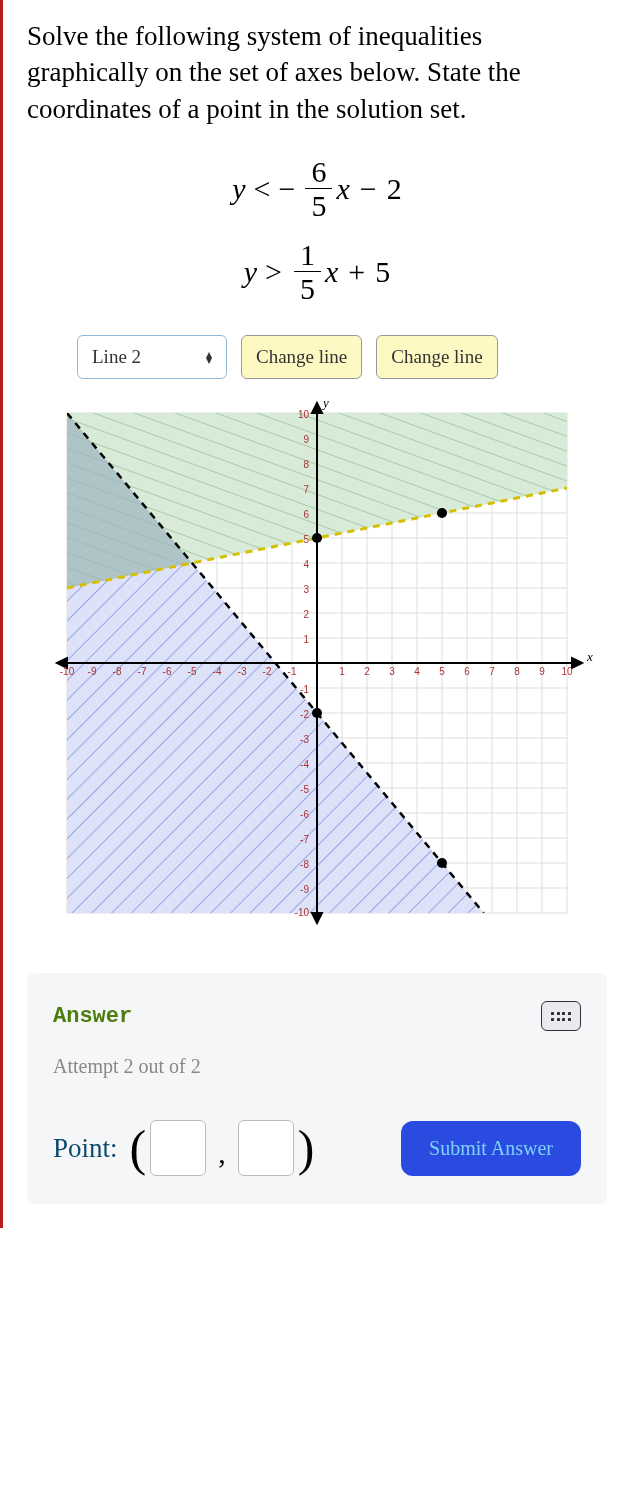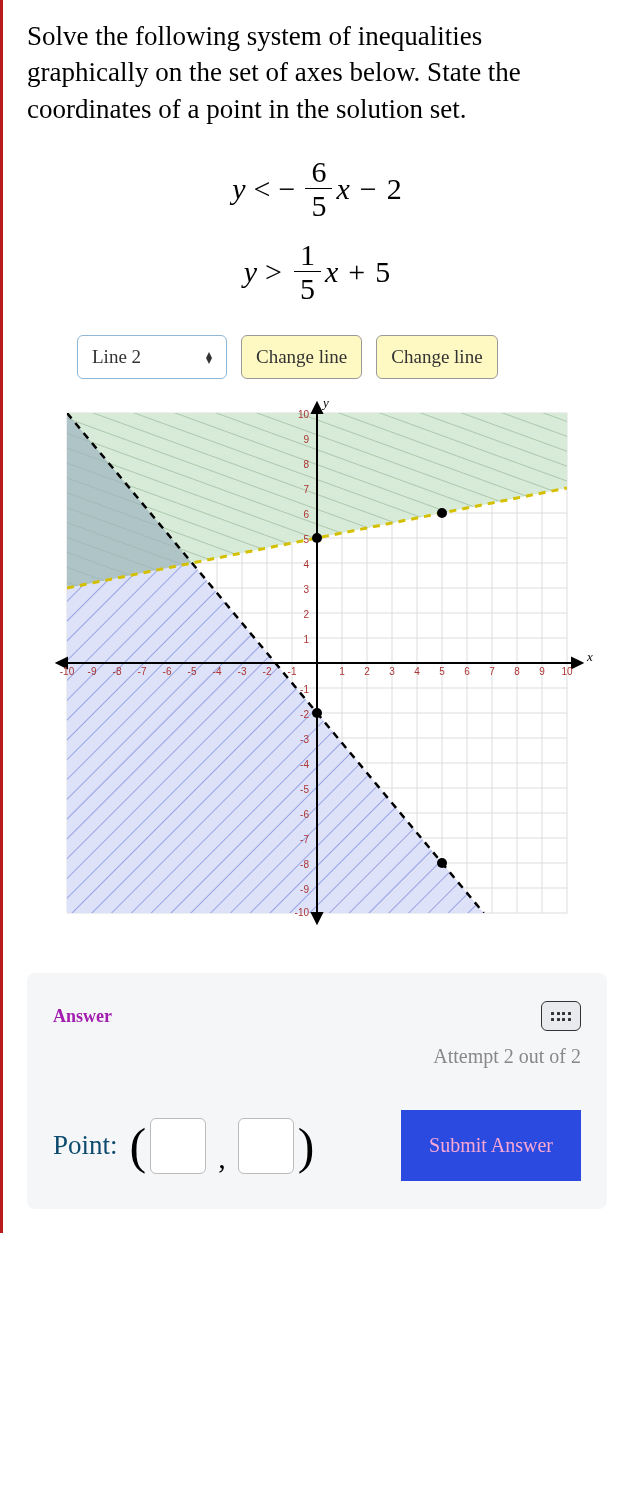--- a/index.html
+++ b/index.html
@@ -89,41 +89,41 @@
     background: #f5f6f8;
     border-radius: 8px;
     padding: 28px 26px;
   }
   .answer-head {
     display:flex;
     justify-content:space-between;
     align-items:center;
   }
   .answer-title {
-    font-size: 18px;
+    font-size: 22px;
     font-weight: bold;
-    color:#a21caf;
+    color:#4d7c0f;
+    font-family:Liberation Mono, monospace;
   }
   .kbd-icon {
     width:40px;height:30px;
     border:1.5px solid #333;
     border-radius:6px;
     background:#e8eaee;
     display:flex;
     align-items:center;
     justify-content:center;
   }
   .kbd-dots { display:grid; grid-template-columns:repeat(4,3px); grid-template-rows:repeat(2,3px); gap:2.5px;}
   .kbd-dots span{width:3px;height:3px;background:#333;border-radius:0.5px;}
   .attempt {
     font-size: 20px;
     color: #888;
-    margin-top: 14px;
+    margin-top: 24px;
     margin-bottom: 42px;
-    text-align: right;
   }
   .point-row {
     display:flex;
     align-items:center;
     gap: 12px;
   }
   .point-label {
     font-size: 27px;
     color:#0c4a6e;
   }
@@ -131,24 +131,24 @@
   .input-box {
     width: 56px;
     height: 56px;
     border: 1.5px solid #bbb;
     border-radius: 6px;
     background:#fff;
   }
   .comma { font-size: 30px; align-self:flex-end; margin-bottom:6px;}
   .submit-btn {
     background: #2b4ae0;
-    color: #f9a8d4;
+    color: #7dd3fc;
     border: none;
-    border-radius: 0;
-    padding: 24px 28px;
+    border-radius: 12px;
+    padding: 16px 28px;
     font-size: 20px;
     font-family: Georgia, serif;
     cursor:pointer;
     margin-left:auto;
   }
 </style>
 </head>
 <body>
 
 <div class="container">

